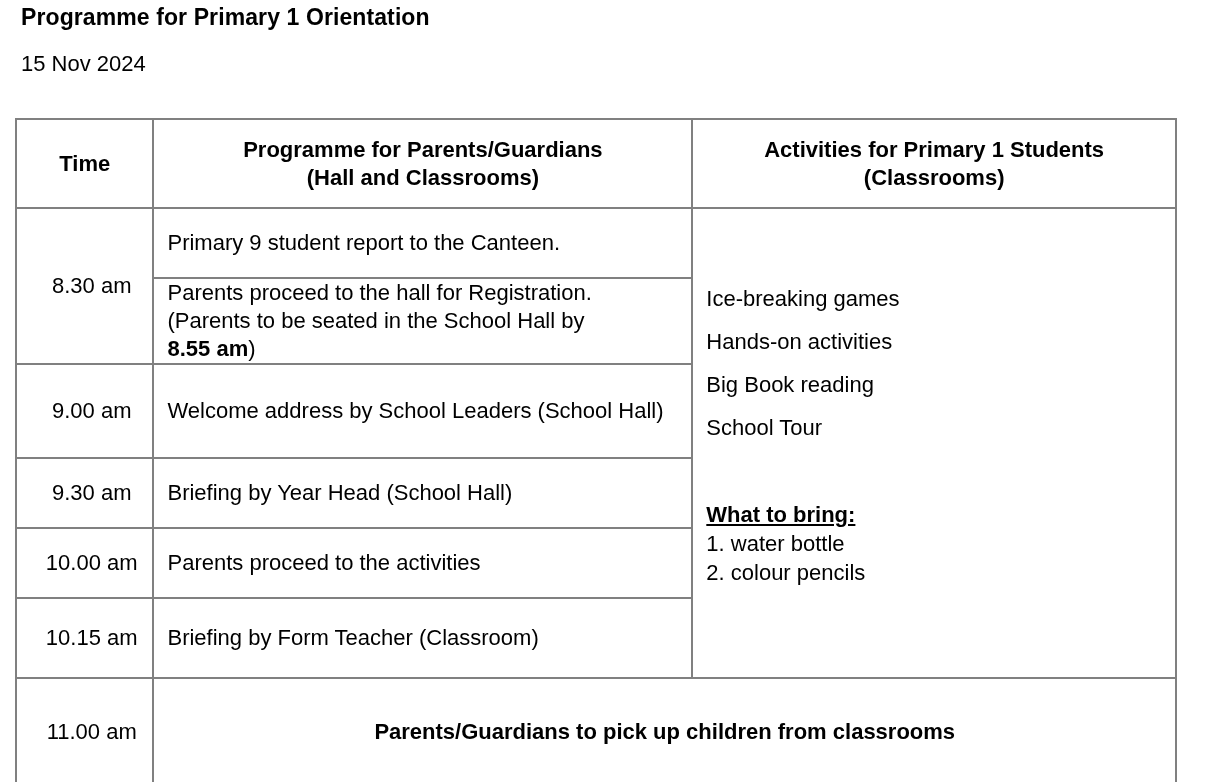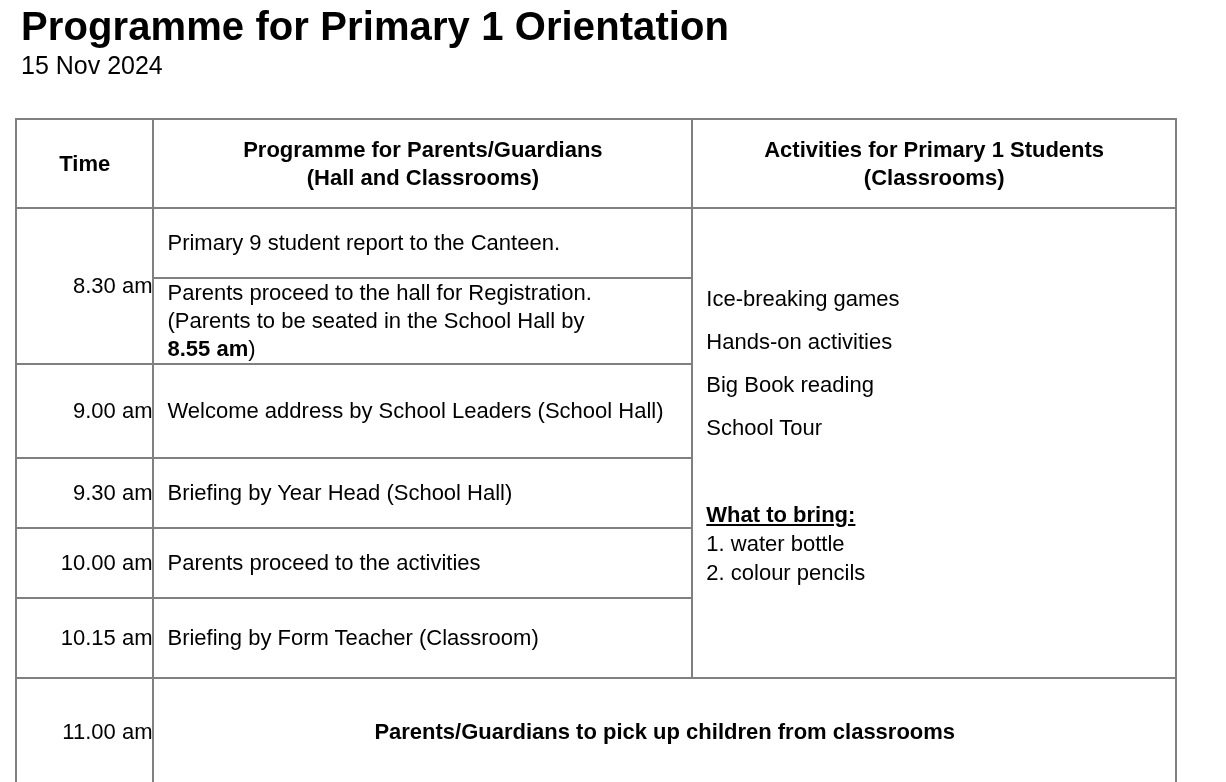--- a/index.html
+++ b/index.html
@@ -12,30 +12,30 @@
       height: 782px;
       position: relative;
       font-family: "Liberation Sans", sans-serif;
       color: #000;
       overflow: hidden;
     }
     .title {
       position: absolute;
       left: 21px;
       top: 4px;
-      font-size: 40px;
+      font-size: 23px;
       font-weight: bold;
       letter-spacing: 0.1px;
       white-space: nowrap;
     }
     .date {
       position: absolute;
       left: 21px;
       top: 51px;
-      font-size: 25px;
+      font-size: 22px;
       white-space: nowrap;
     }
     .tbl {
       position: absolute;
       left: 15px;
       top: 118px;
       border-collapse: collapse;
       table-layout: fixed;
       width: 1162px;
     }
@@ -48,21 +48,21 @@
     }
     .tbl th {
       font-weight: bold;
       text-align: center;
     }
     .col-time { width: 137px; }
     .col-prog { width: 537px; }
     .col-act  { width: 482px; }
     .time-cell {
       padding-left: 14px !important;
-      text-align: right;
+      text-align: center;
     }
     .prog-cell {
       padding-left: 13px !important;
       padding-right: 6px !important;
     }
     .act-cell {
       padding-left: 13px !important;
       vertical-align: top !important;
     }
     .act-list {

